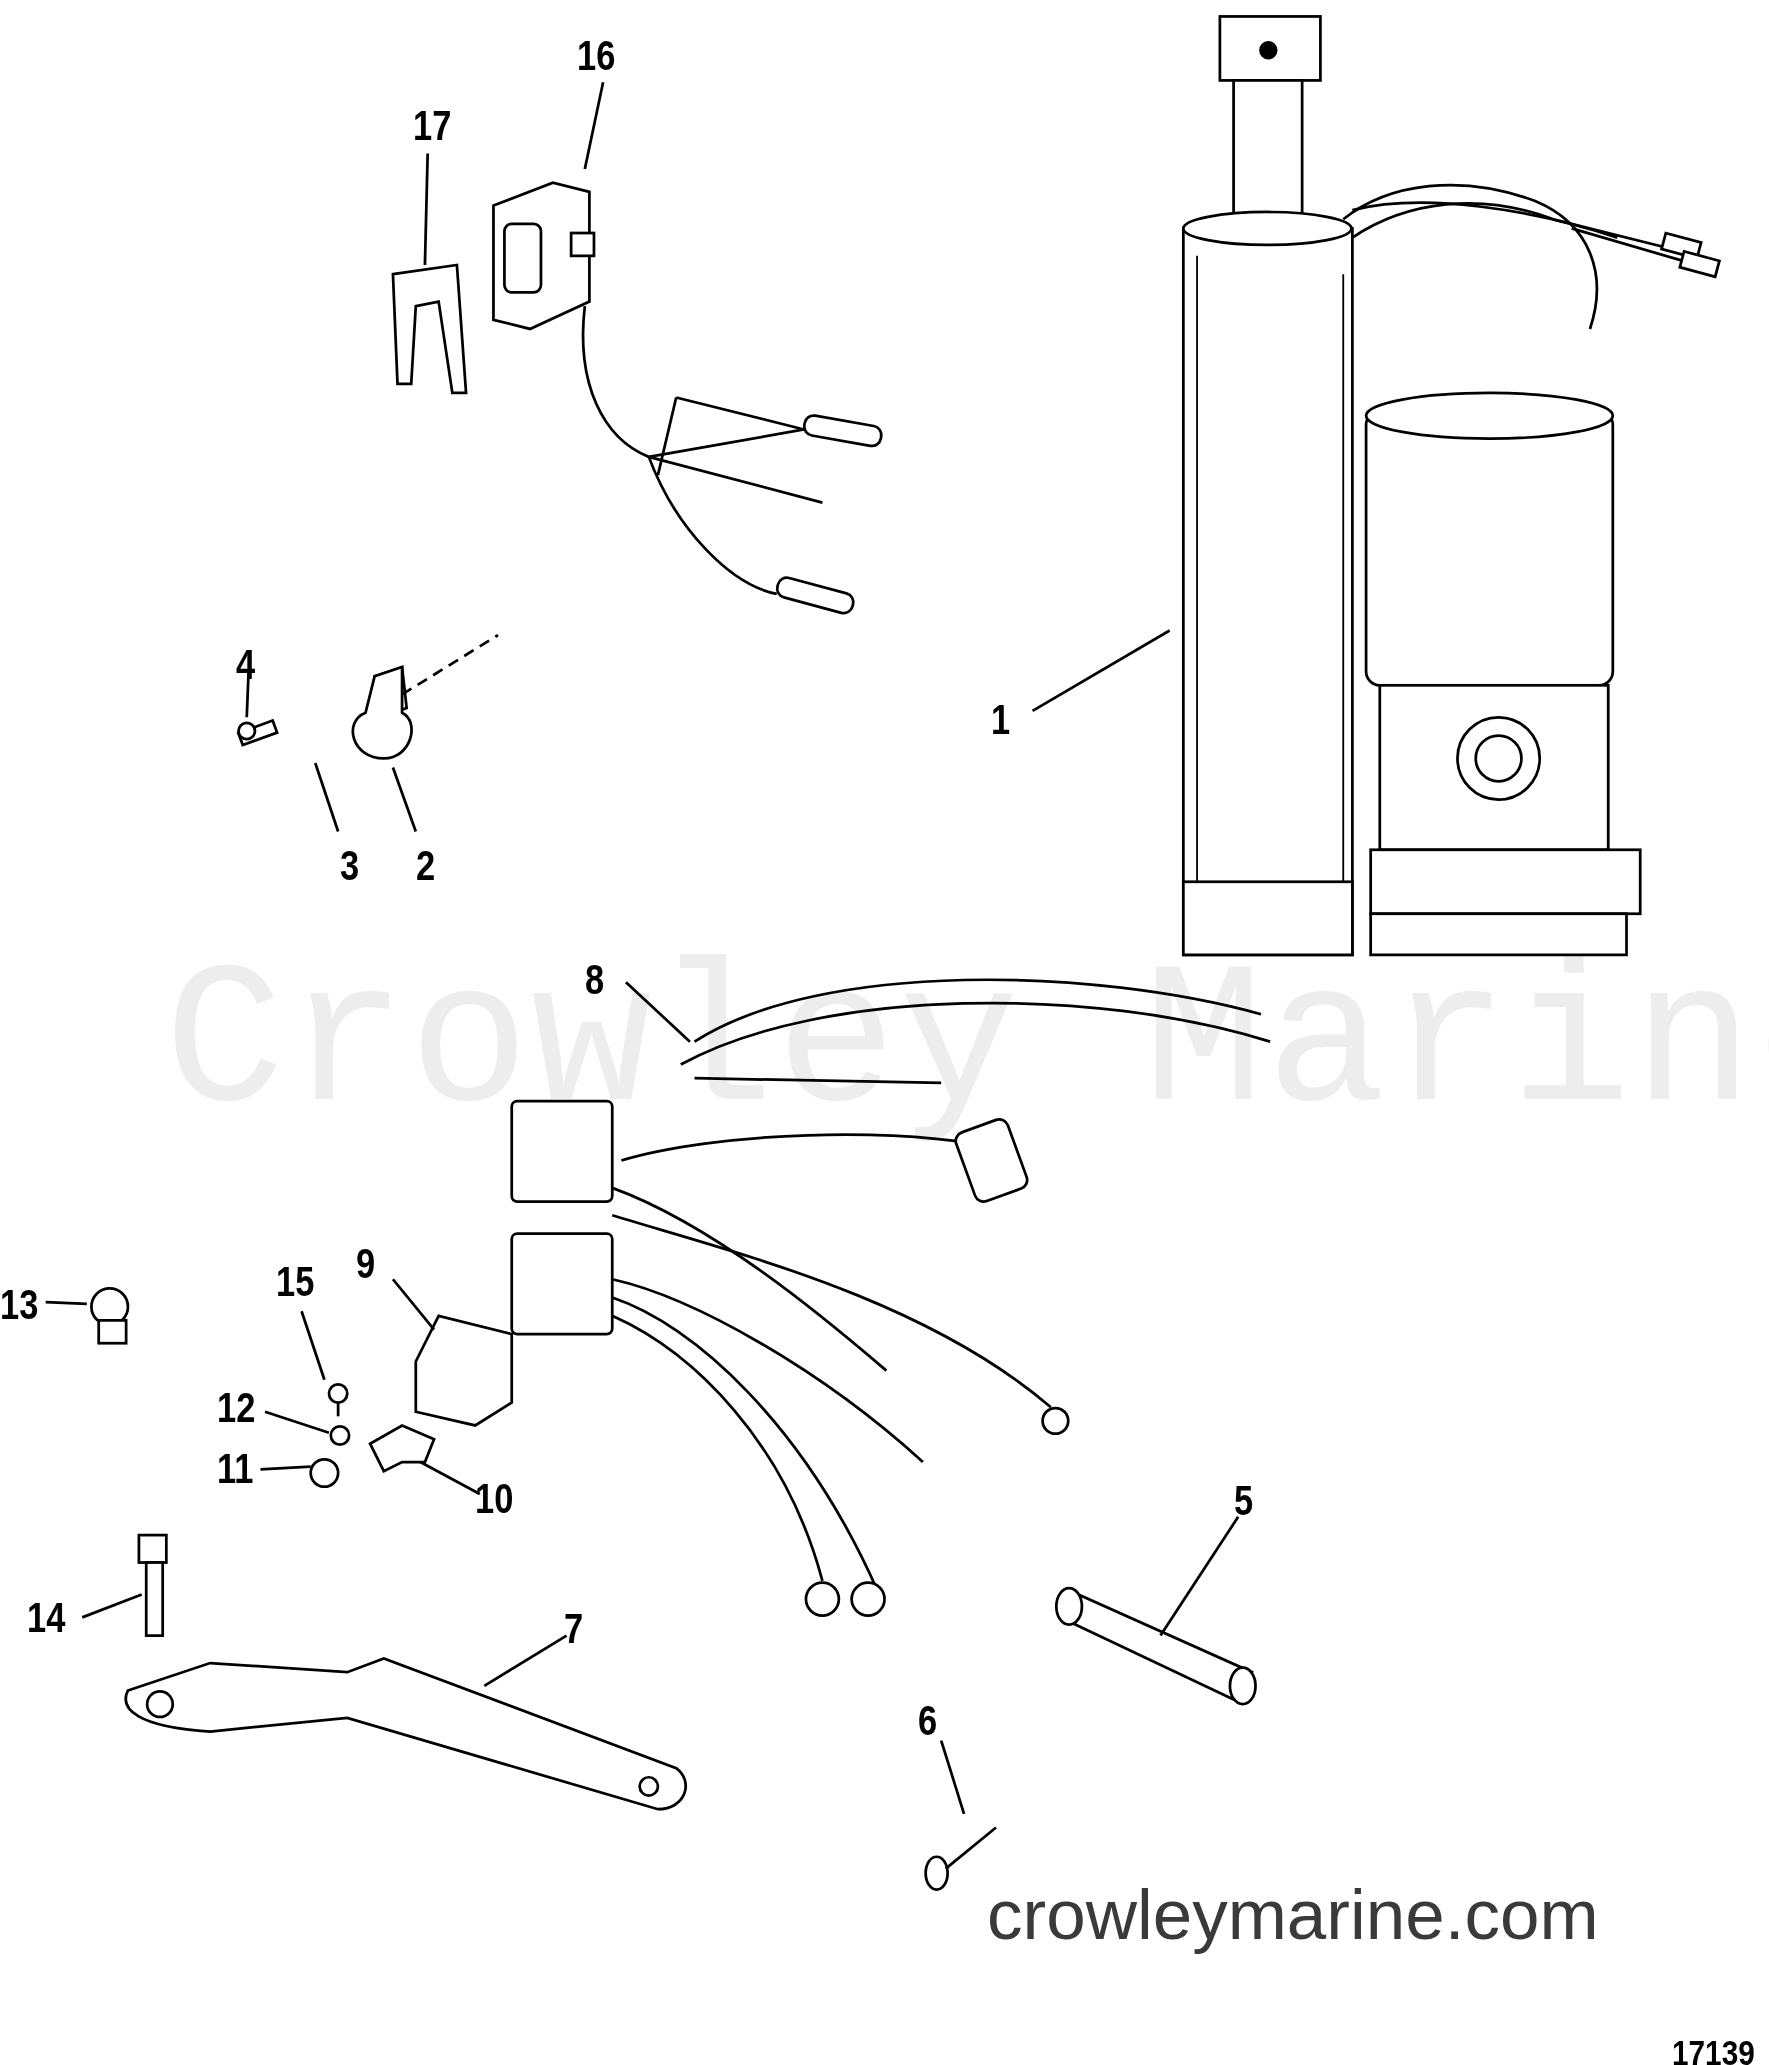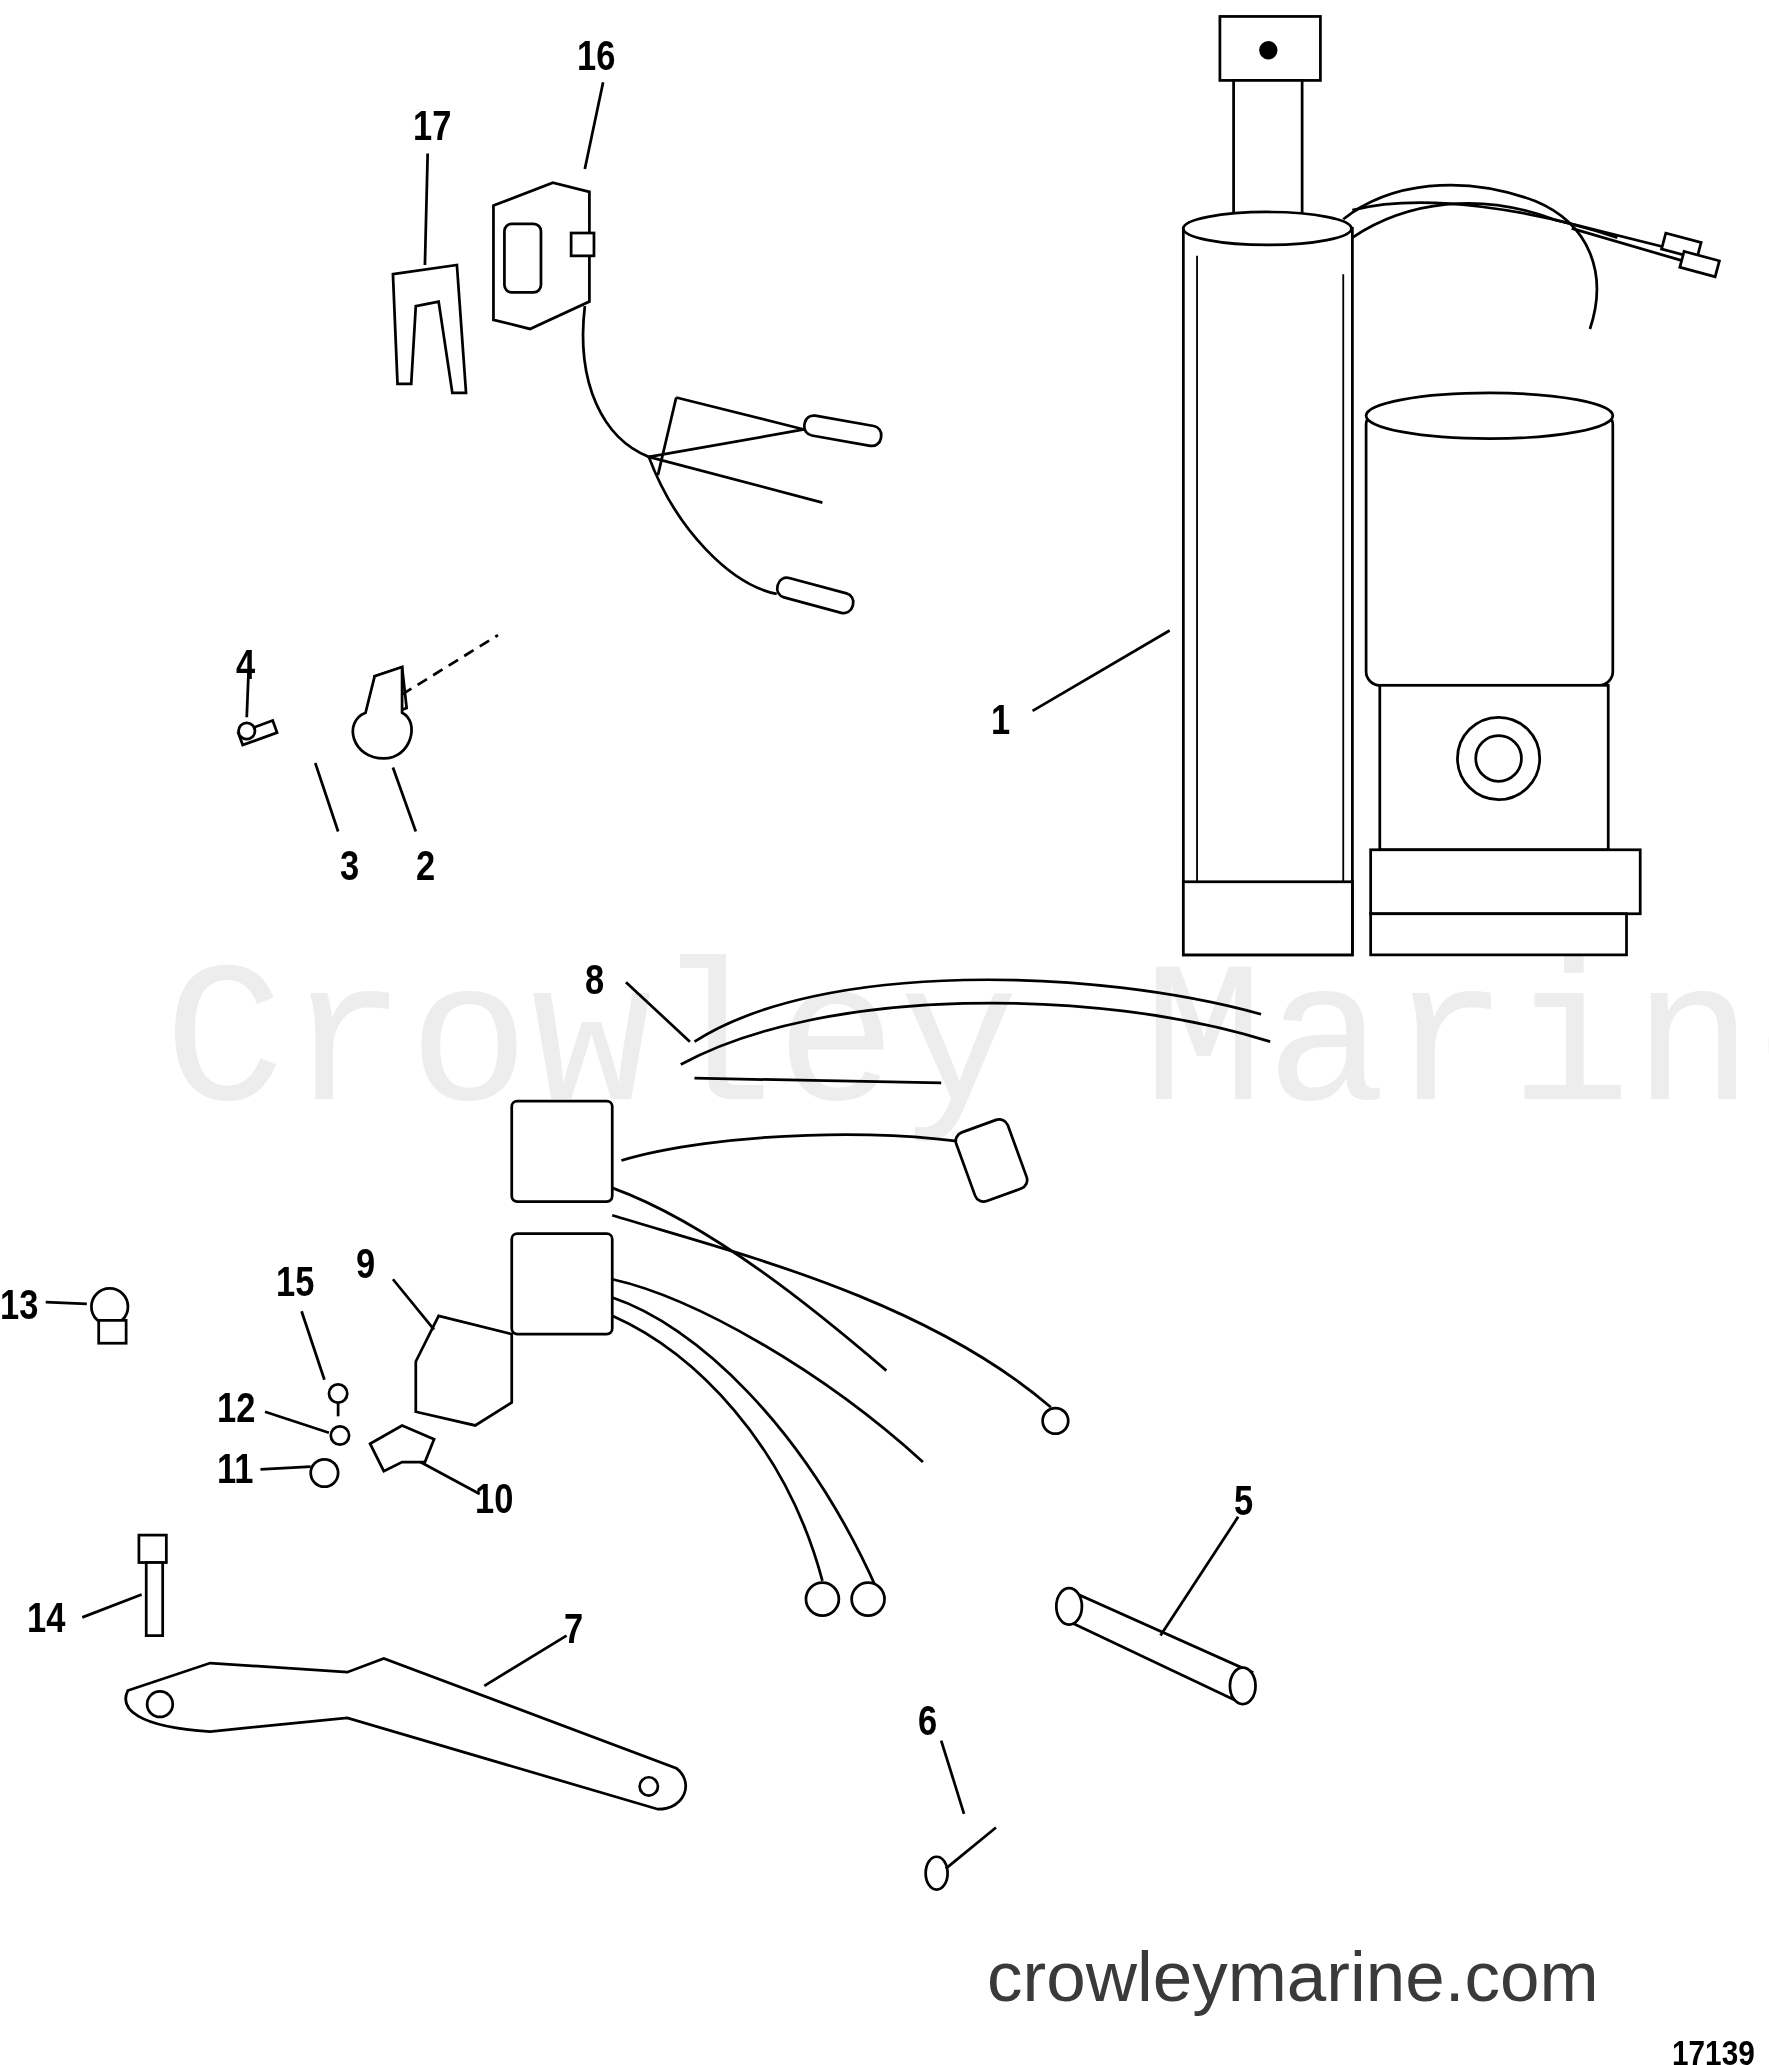--- a/index.html
+++ b/index.html
@@ -1,20 +1,20 @@
 <!DOCTYPE html>
 <html style="font-size:14.6px"><head>
 <meta charset="utf-8">
 <style>
   html,body{margin:0;padding:0;background:#ffffff;}
   body{width:1770px;height:2066px;position:relative;overflow:hidden;font-family:"Liberation Sans",sans-serif;}
   #diagram{position:absolute;left:0;top:0;width:1770px;height:2066px;}
   .callout{position:absolute;font-family:"Liberation Sans",sans-serif;font-weight:bold;font-size:42px;color:#000;transform:scaleX(0.82);transform-origin:left top;line-height:1;}
   .watermark{position:absolute;left:164px;top:932px;font-family:Liberation Mono, monospace;font-size:201px;color:#ededed;letter-spacing:1.8px;white-space:nowrap;}
-  .site{position:absolute;left:987px;top:1936px;font-family:"Liberation Sans",sans-serif;font-size:71px;color:#3a3a3a;white-space:nowrap;}
+  .site{position:absolute;left:987px;top:1874px;font-family:"Liberation Sans",sans-serif;font-size:71px;color:#3a3a3a;white-space:nowrap;}
   .figno{position:absolute;left:1672px;top:2033px;font-family:"Liberation Sans",sans-serif;font-weight:bold;font-size:35px;color:#000;transform:scaleX(0.85);transform-origin:left top;}
   svg .ln{stroke:#000;stroke-width:3;fill:none;}
   svg .pt{stroke:#000;stroke-width:3;fill:#fff;}
   svg .th{stroke:#000;stroke-width:2;fill:none;}
 </style>
 </head>
 <body>
 
 <div class="watermark">Crowley Marine</div>
 

